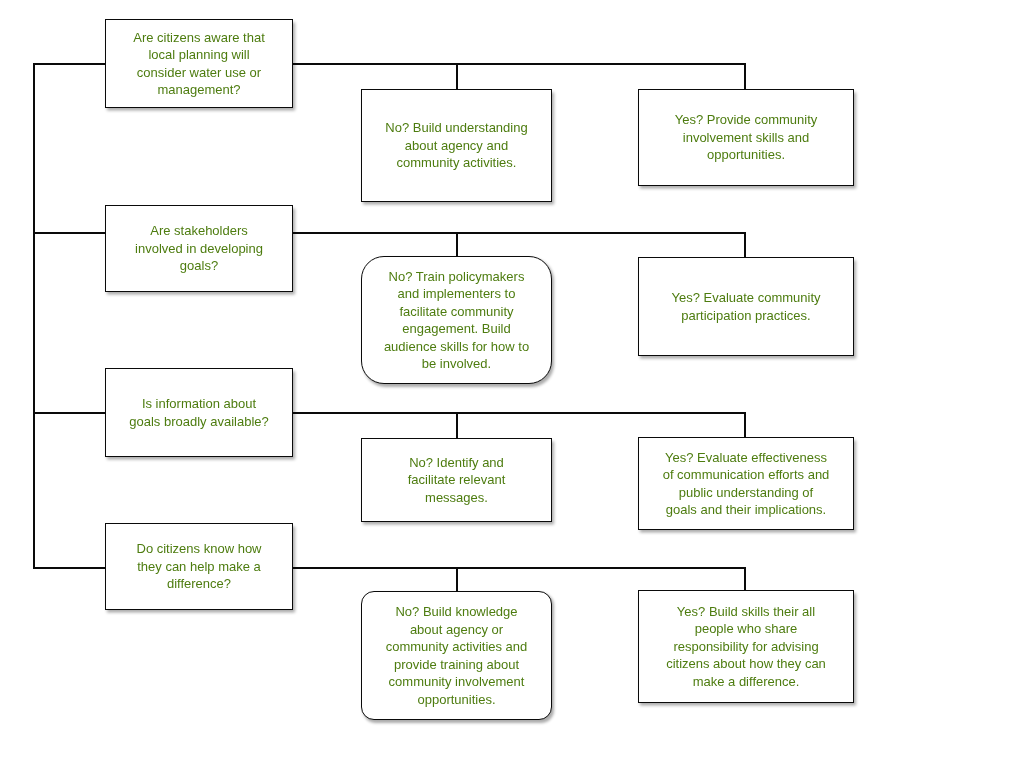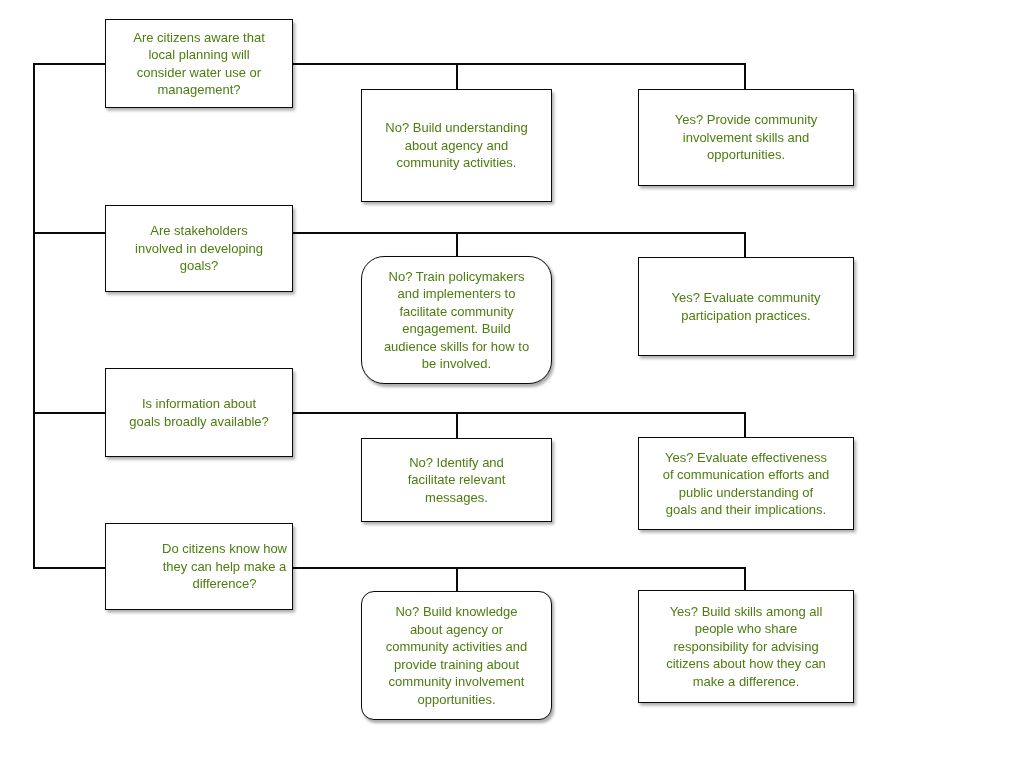--- a/index.html
+++ b/index.html
@@ -39,21 +39,21 @@
   .yesdrop1{left:744px;top:63px;height:27px;}
   .yesdrop2{left:744px;top:232px;height:26px;}
   .yesdrop3{left:744px;top:412px;height:26px;}
   .yesdrop4{left:744px;top:567px;height:24px;}
 
   
   .q{left:105px;width:188px;}
   .q1{top:19px;height:89px;}
   .q2{top:189px;height:87px;margin-top:16px;}
   .q3{top:368px;height:89px;}
-  .q4{top:523px;height:87px;justify-content:flex-end;}
+  .q4{top:523px;height:87px;}
 
   
   .no{left:361px;width:191px;}
   .no1{top:89px;height:113px;}
   .no2{top:256px;height:128px;border-radius:23px;}
   .no3{top:438px;height:84px;}
   .no4{top:591px;height:129px;border-radius:13px;}
 
   
   .yes{left:638px;width:216px;}
@@ -143,20 +143,20 @@
   </div>
   <div class="node no no4">
     <span>No? Build knowledge
 about agency or
 community activities and
 provide training about
 community involvement
 opportunities.</span>
   </div>
   <div class="node yes yes4">
-    <span>Yes? Build skills among all
+    <span>Yes? Build skills their all
 people who share
 responsibility for advising
 citizens about how they can
 make a difference.</span>
   </div>
 
 </div>
 
 </body></html>

